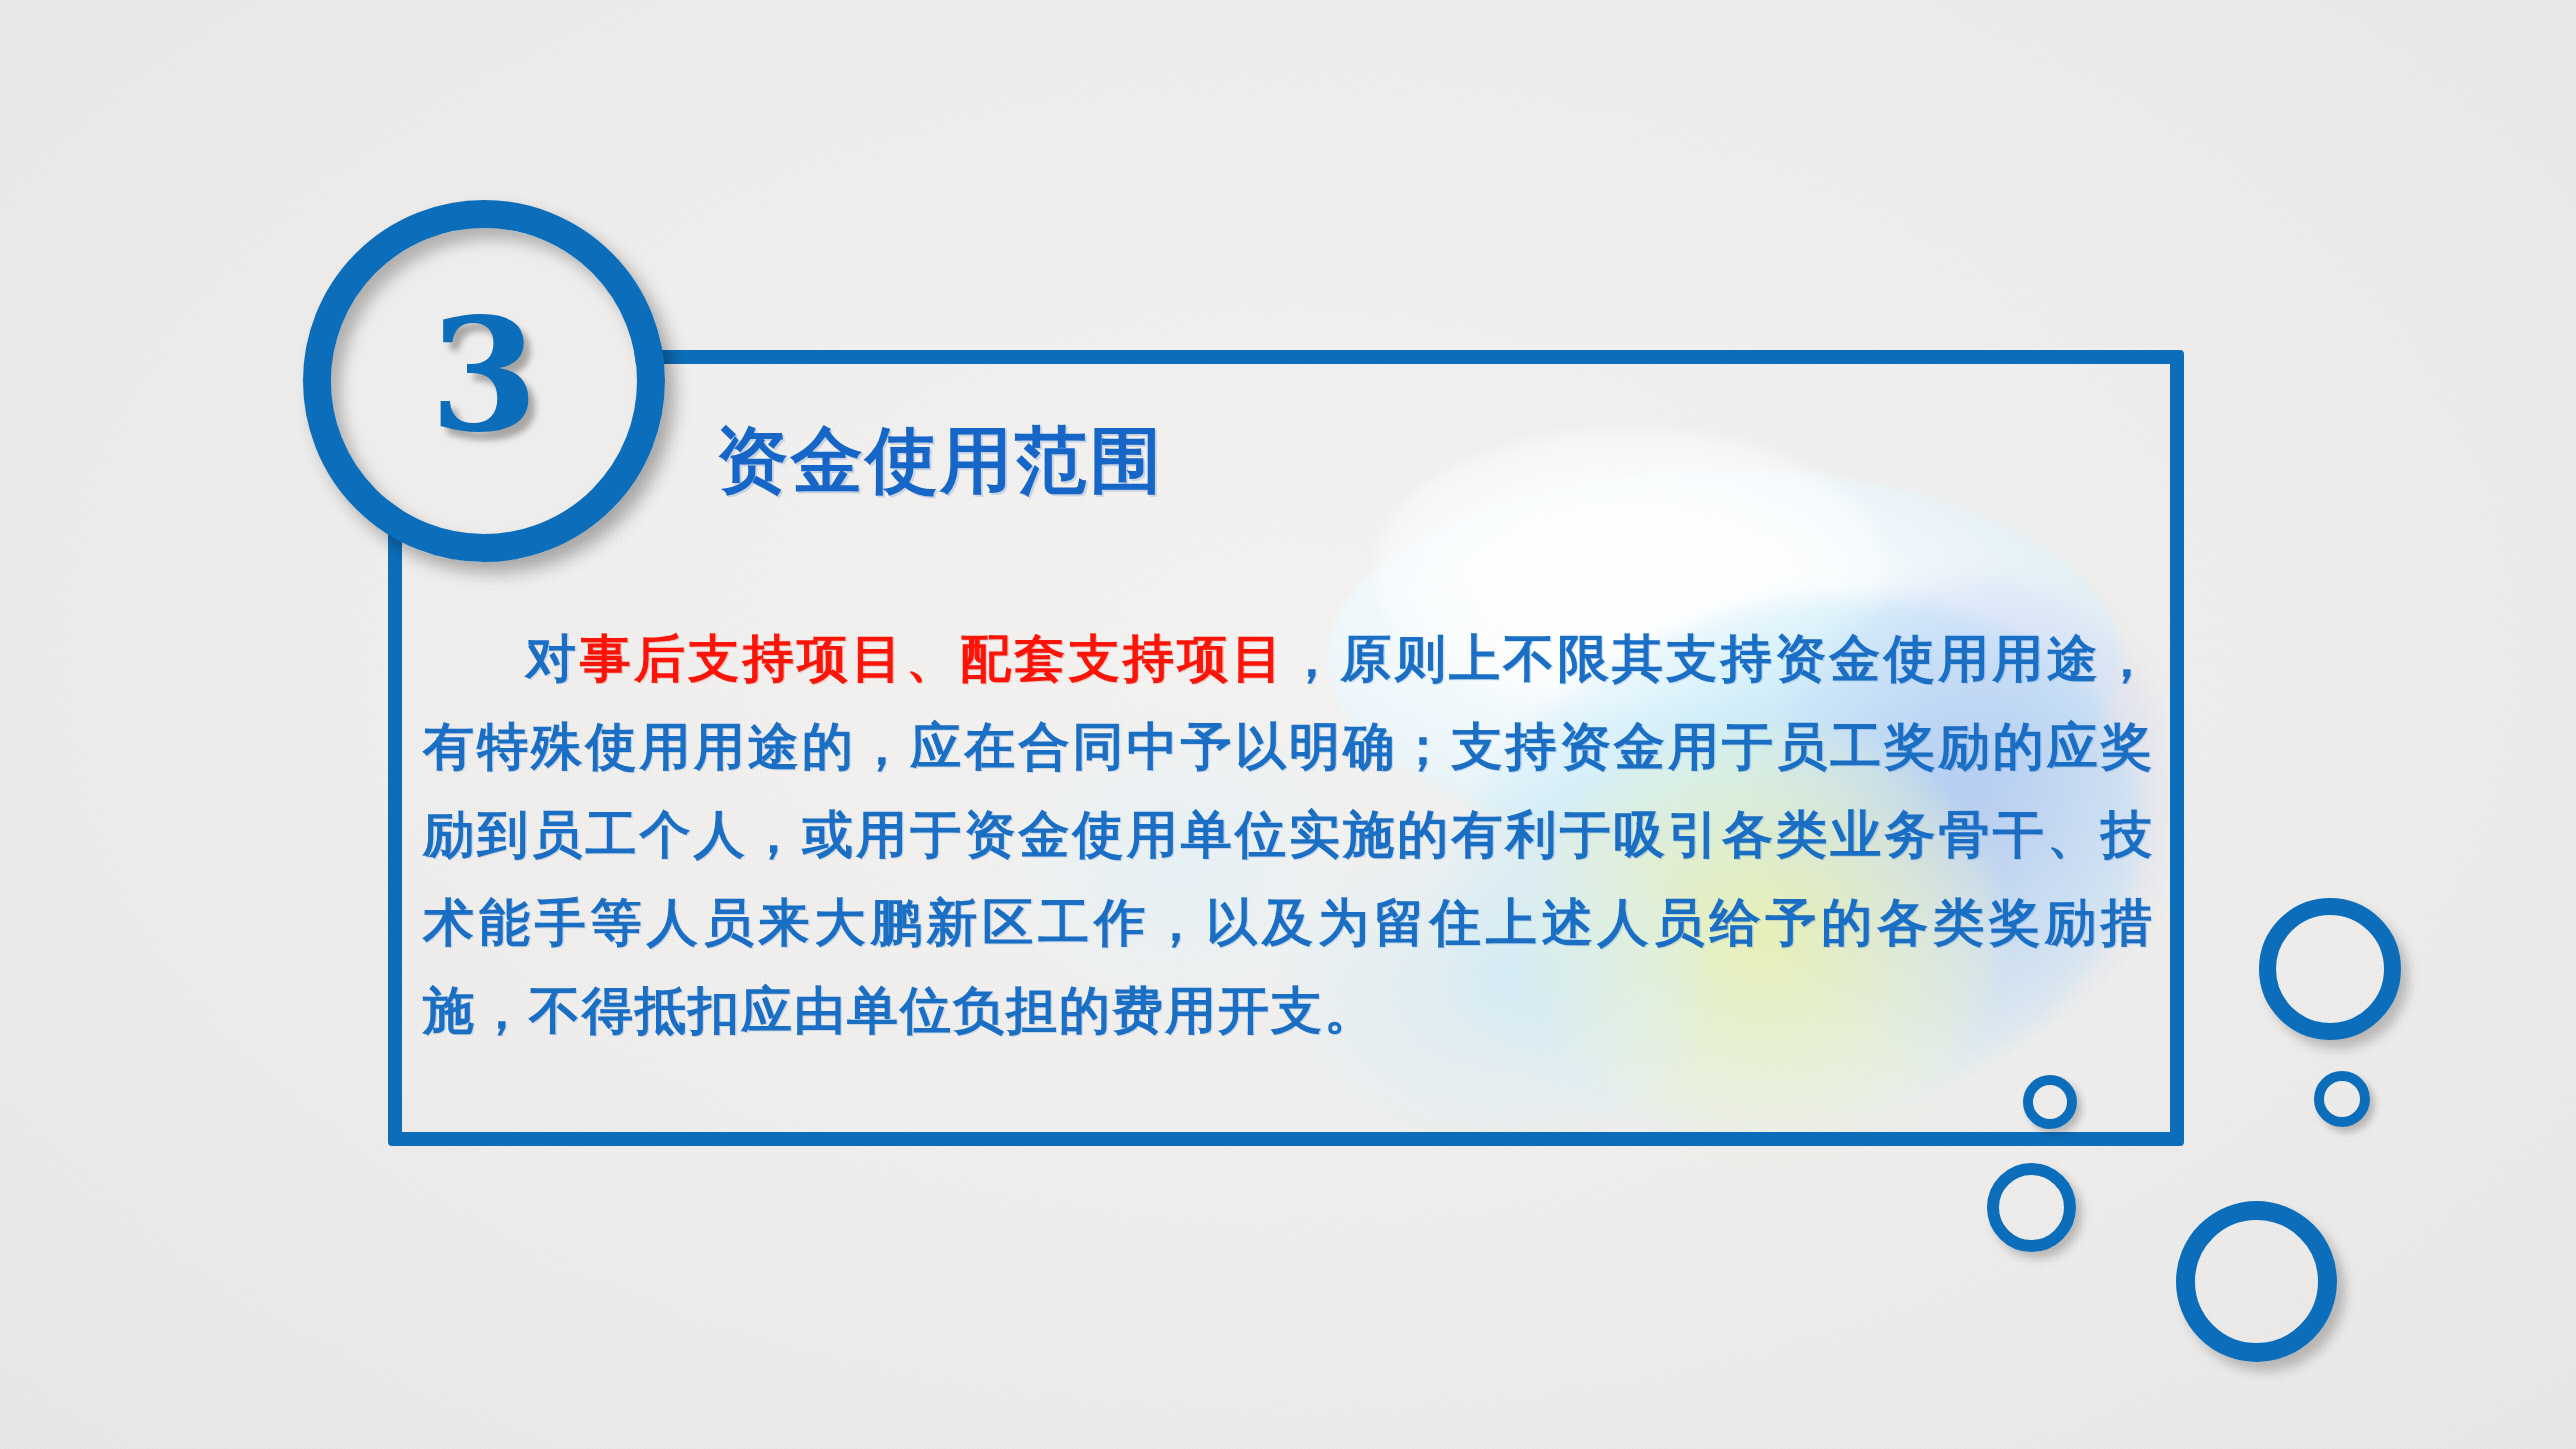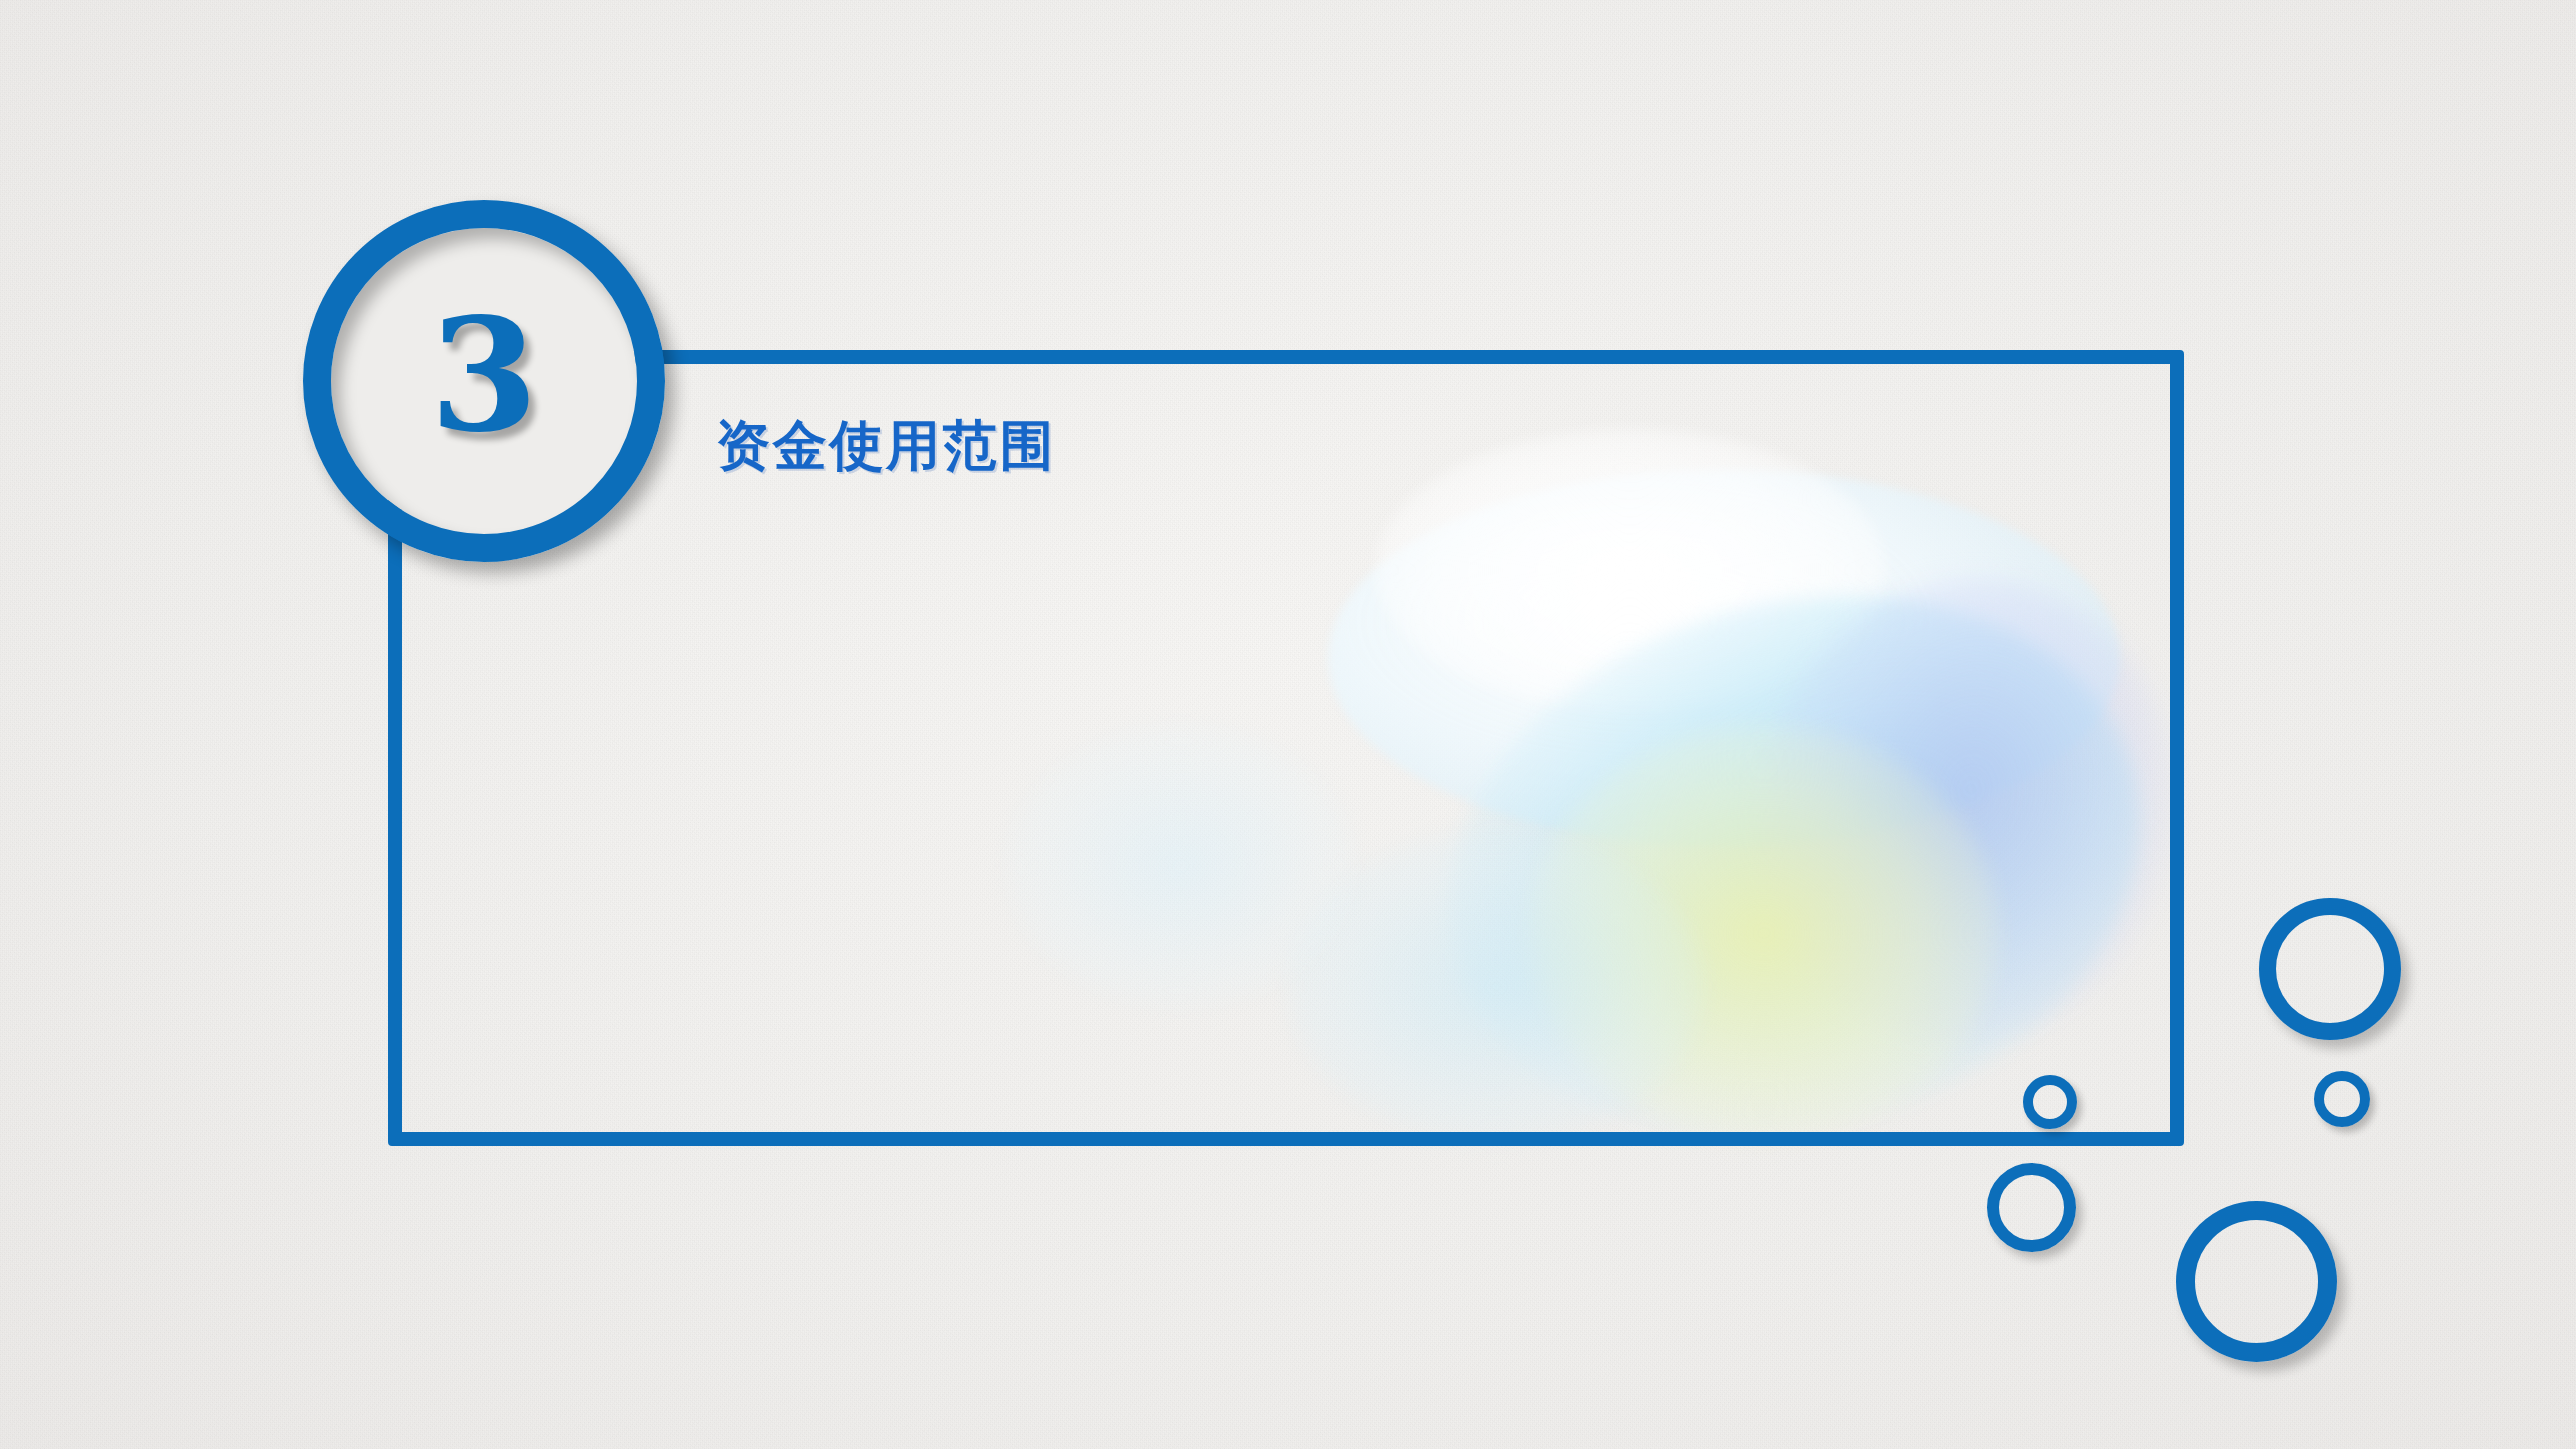--- a/index.html
+++ b/index.html
@@ -124,23 +124,23 @@
     text-shadow: 6.7px 8px 6.7px rgba(0,0,0,0.30);
     margin-top: -9.4px;
     user-select: none;
   }
 
   
   #section-title {
     position: absolute;
     left: 716px;
     top: 419px;
-    font-family: Liberation Mono, monospace;
+    font-family: Liberation Sans, sans-serif;
     font-weight: bold;
-    font-size: 54px;
+    font-size: 72px;
     letter-spacing: 2.7px;
     line-height: 1.15;
     color: #1666c8;
     white-space: nowrap;
     text-shadow: 2px 2px 0 rgba(20,80,170,0.18);
   }
 
   
   #body-text {
     position: absolute;
@@ -215,20 +215,23 @@
 
   <div id="badge">
     <div id="badge-inner">
       <span id="badge-number">3</span>
     </div>
     <div id="badge-ring"></div>
   </div>
 
   <div id="section-title">资金使用范围</div>
 
+  <p id="body-text">
+    <span class="indent"></span><span>对</span><span class="hl">事后支持项目</span><span class="hl">、</span><span class="hl">配套支持项目</span><span>，原则上不限其支持资金使用用途，有特殊使用用途的，应在合同中予以明确；支持资金用于员工奖励的应奖励到员工个人，或用于资金使用单位实施的有利于吸引各类业务骨干、技术能手等人员来大鹏新区工作，以及为留住上述人员给予的各类奖励措施，不得抵扣应由单位负担的费用开支。</span>
+  </p>
 
   <div class="deco-ring" id="deco-ring-large-top"></div>
   <div class="deco-ring" id="deco-ring-small-right"></div>
   <div class="deco-ring" id="deco-ring-small-frame"></div>
   <div class="deco-ring" id="deco-ring-medium-left"></div>
   <div class="deco-ring" id="deco-ring-large-bottom"></div>
 
 </div>
 
 

